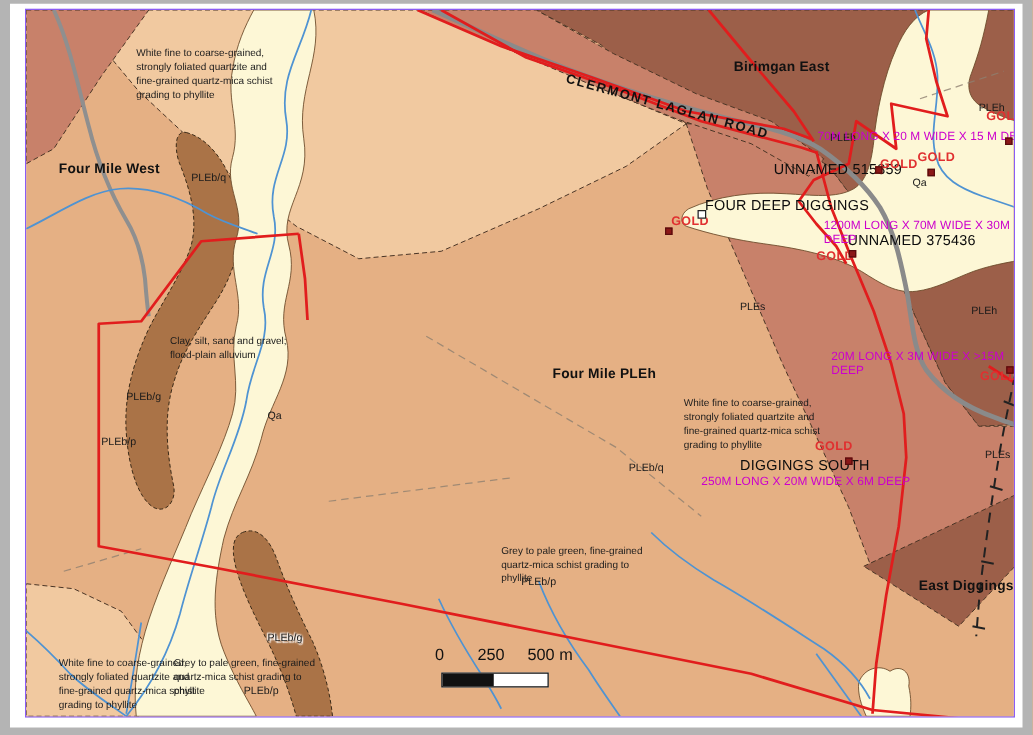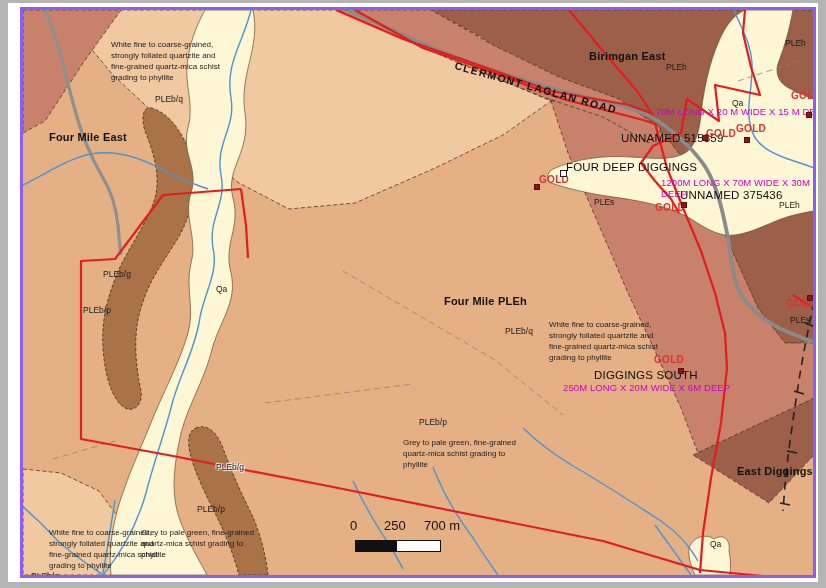--- a/index.html
+++ b/index.html
@@ -1,26 +1,26 @@
 <!DOCTYPE html>
 <html><head>
 <meta charset="utf-8">
 <style>
   html,body{margin:0;padding:0;}
   body{width:826px;height:588px;background:#b4b4b4;position:relative;overflow:hidden;
        font-family:"Liberation Sans", sans-serif;}
   .sheet{position:absolute;left:8px;top:3px;width:810px;height:579px;background:#ffffff;}
   .map{position:absolute;left:20px;top:7px;width:790px;height:565px;overflow:hidden;
-       border:3px solid #8b5cf6;background:#e5e5e5;}
+       border:1px solid #8b5cf6;background:#e5e5e5;}
   .world{position:absolute;left:-20px;top:-7px;width:826px;height:588px;}
   svg{position:absolute;left:0;top:0;}
   .lbl{position:absolute;white-space:pre-line;}
   .place{font-size:11px;font-weight:bold;color:#111;letter-spacing:.2px;}
   .note{font-size:8px;line-height:11px;color:#1c1c1c;}
-  .u{font-size:8.5px;color:#1a1a1a;}
+  .u{font-size:8.5px;color:#1a1a1a;margin-top:45px;}
   .halo{text-shadow:0 0 2px #fff,0 0 2px #fff,1px 1px 1px #fff,-1px -1px 1px #fff;}
   .mine{font-size:11.5px;color:#0d0d0d;letter-spacing:.2px;}
   .gold{font-size:10px;font-weight:600;color:#e03030;letter-spacing:.3px;}
   .work{font-size:9.5px;color:#cc00cc;letter-spacing:.1px;}
   .dot{position:absolute;width:4px;height:4px;background:#8b1717;border:1px solid #5a0d0d;}
   .sq{position:absolute;width:5px;height:5px;background:#fff;border:1px solid #222;}
   .roadlbl{position:absolute;font-size:10.5px;font-weight:600;color:#111;
            letter-spacing:1.4px;transform:rotate(15.5deg);transform-origin:left center;}
   .sb-num{position:absolute;font-size:13px;color:#111;}
   .sb-bar{position:absolute;left:352px;top:537px;width:84px;height:10px;
@@ -116,22 +116,24 @@
 <div class="lbl note" style="left:46px;top:524px">White fine to coarse-grained,
 strongly foliated quartzite and
 fine-grained quartz-mica schist
 grading to phyllite</div>
 <div class="lbl note" style="left:400px;top:434px">Grey to pale green, fine-grained
 quartz-mica schist grading to
 phyllite</div>
 <div class="lbl note" style="left:138px;top:524px">Grey to pale green, fine-grained
 quartz-mica schist grading to
 phyllite</div>
+<div class="lbl note" style="left:135px;top:266px">Clay, silt, sand and gravel;
+flood-plain alluvium</div>
 
-<div class="lbl place" style="left:46px;top:128px">Four Mile East</div>
+<div class="lbl place" style="left:46px;top:128px">Four Mile West</div>
 <div class="lbl place" style="left:441px;top:292px">Four Mile PLEh</div>
 <div class="lbl place" style="left:586px;top:47px">Birimgan East</div>
 <div class="lbl place" style="left:734px;top:462px">East Diggings</div>
 
 <div class="lbl u" style="left:152px;top:91px">PLEb/q</div>
 <div class="lbl u" style="left:100px;top:266px">PLEb/g</div>
 <div class="lbl u" style="left:80px;top:302px">PLEb/p</div>
 <div class="lbl u" style="left:213px;top:281px">Qa</div>
 <div class="lbl u" style="left:502px;top:323px">PLEb/q</div>
 <div class="lbl u" style="left:416px;top:414px">PLEb/p</div>
@@ -146,20 +148,21 @@
 <div class="lbl u" style="left:787px;top:312px">PLEs</div>
 <div class="lbl u" style="left:707px;top:536px">Qa</div>
 
 <div class="lbl mine" style="left:618px;top:129px">UNNAMED 515859</div>
 <div class="lbl mine" style="left:563px;top:158px">FOUR DEEP DIGGINGS</div>
 <div class="lbl mine" style="left:677px;top:186px">UNNAMED 375436</div>
 <div class="lbl mine" style="left:591px;top:366px">DIGGINGS SOUTH</div>
 
 <div class="lbl work" style="left:653px;top:103px">70M LONG X 20 M WIDE X 15 M DEEP</div>
 <div class="lbl work" style="left:658px;top:174px">1200M LONG X 70M WIDE X 30M DEEP</div>
+<div class="lbl work" style="left:664px;top:279px">20M LONG X 3M WIDE X &gt;15M DEEP</div>
 <div class="lbl work" style="left:560px;top:379px">250M LONG X 20M WIDE X 6M DEEP</div>
 
 <div class="lbl gold" style="left:788px;top:87px">GOLD</div>
 <div class="lbl gold" style="left:733px;top:120px">GOLD</div>
 <div class="lbl gold" style="left:703px;top:125px">GOLD</div>
 <div class="lbl gold" style="left:536px;top:171px">GOLD</div>
 <div class="lbl gold" style="left:652px;top:199px">GOLD</div>
 <div class="lbl gold" style="left:783px;top:295px">GOLD</div>
 <div class="lbl gold" style="left:651px;top:351px">GOLD</div>
 
@@ -169,19 +172,19 @@
 <div class="dot" style="left:531px;top:181px"></div>
 <div class="dot" style="left:678px;top:199px"></div>
 <div class="dot" style="left:804px;top:292px"></div>
 <div class="dot" style="left:675px;top:365px"></div>
 <div class="sq" style="left:557px;top:167px"></div>
 
 <div class="roadlbl" style="left:452px;top:56px">CLERMONT LAGLAN ROAD</div>
 
 <div class="sb-num" style="left:347px;top:515px">0</div>
 <div class="sb-num" style="left:381px;top:515px">250</div>
-<div class="sb-num" style="left:421px;top:515px">700 m</div>
+<div class="sb-num" style="left:421px;top:515px">500 m</div>
 <div class="sb-bar">
   <div class="sb-fill"></div>
 </div>
 
 </div>
 </div>
 
 </body></html>

